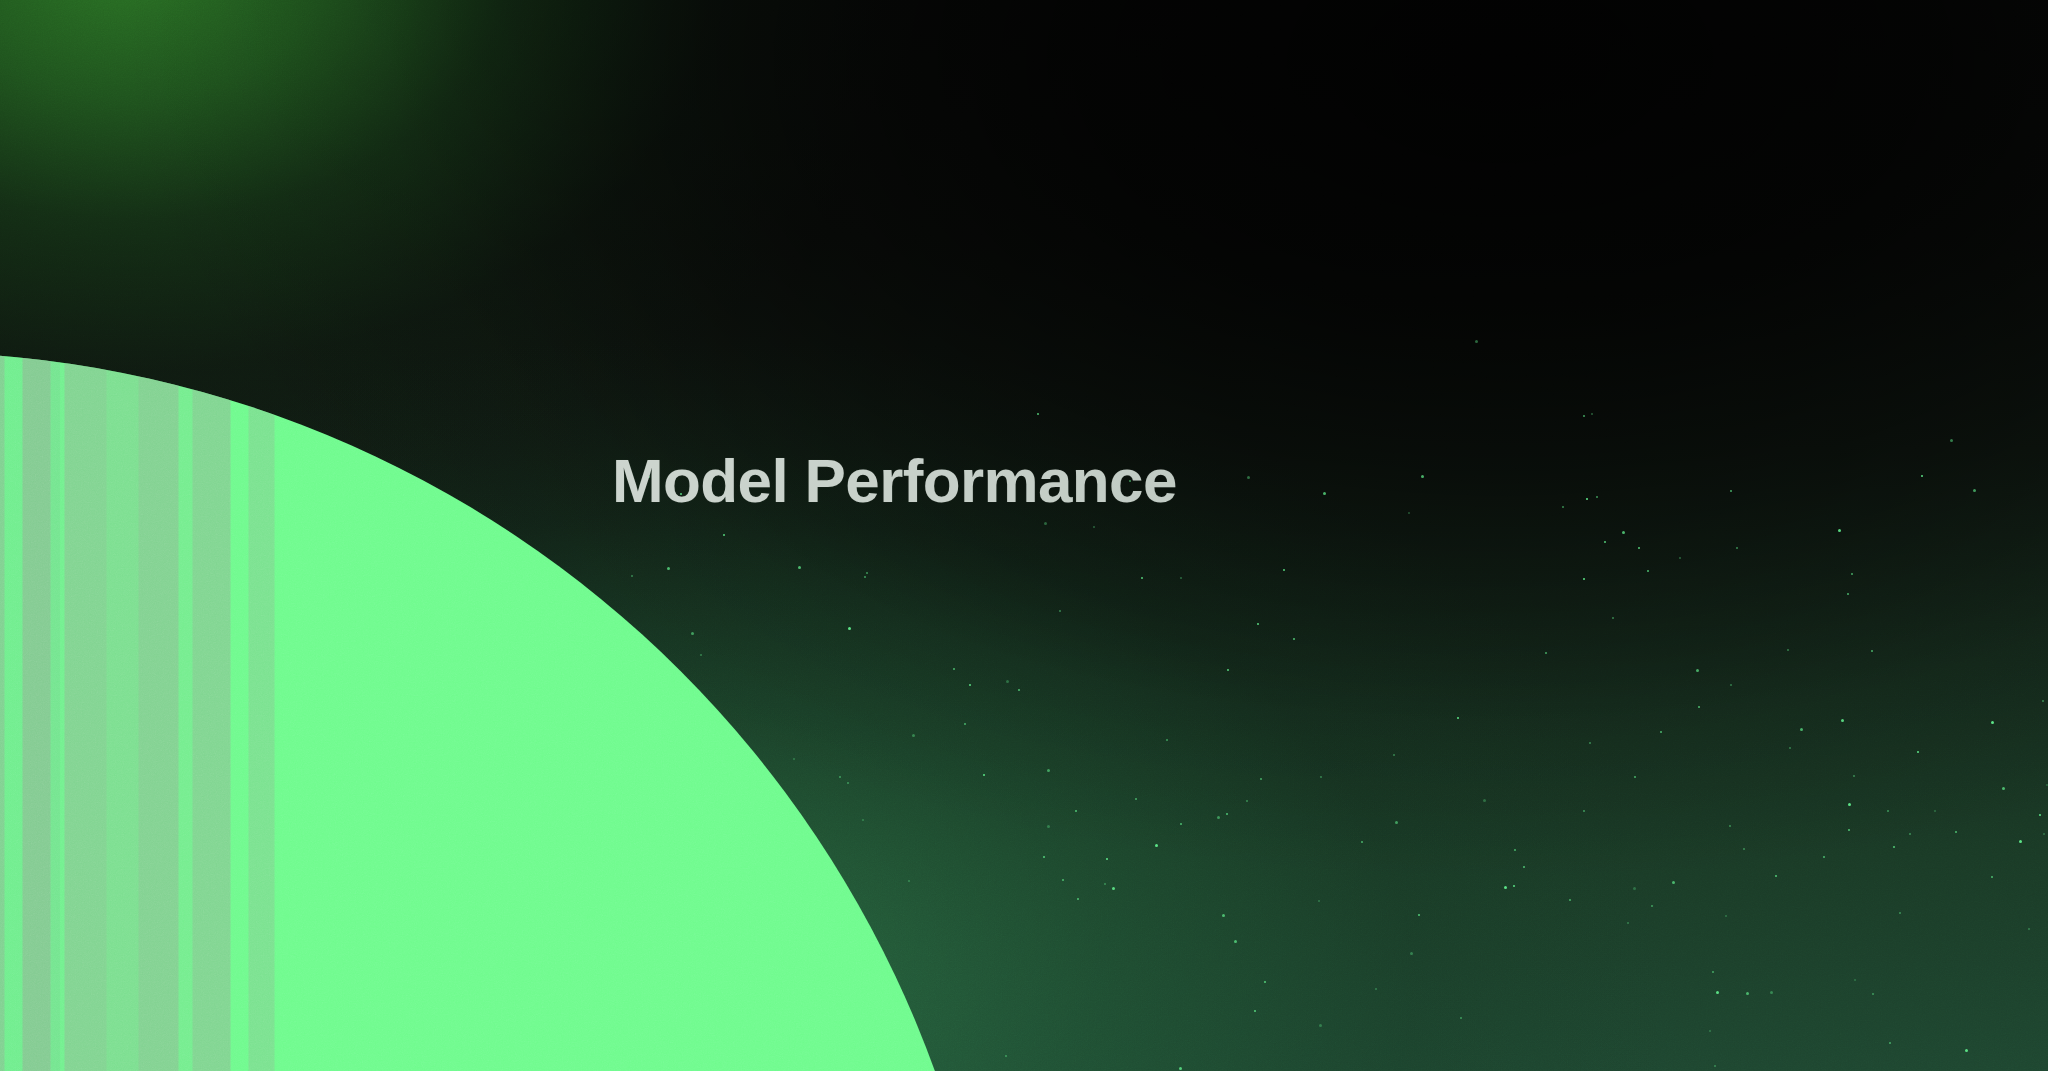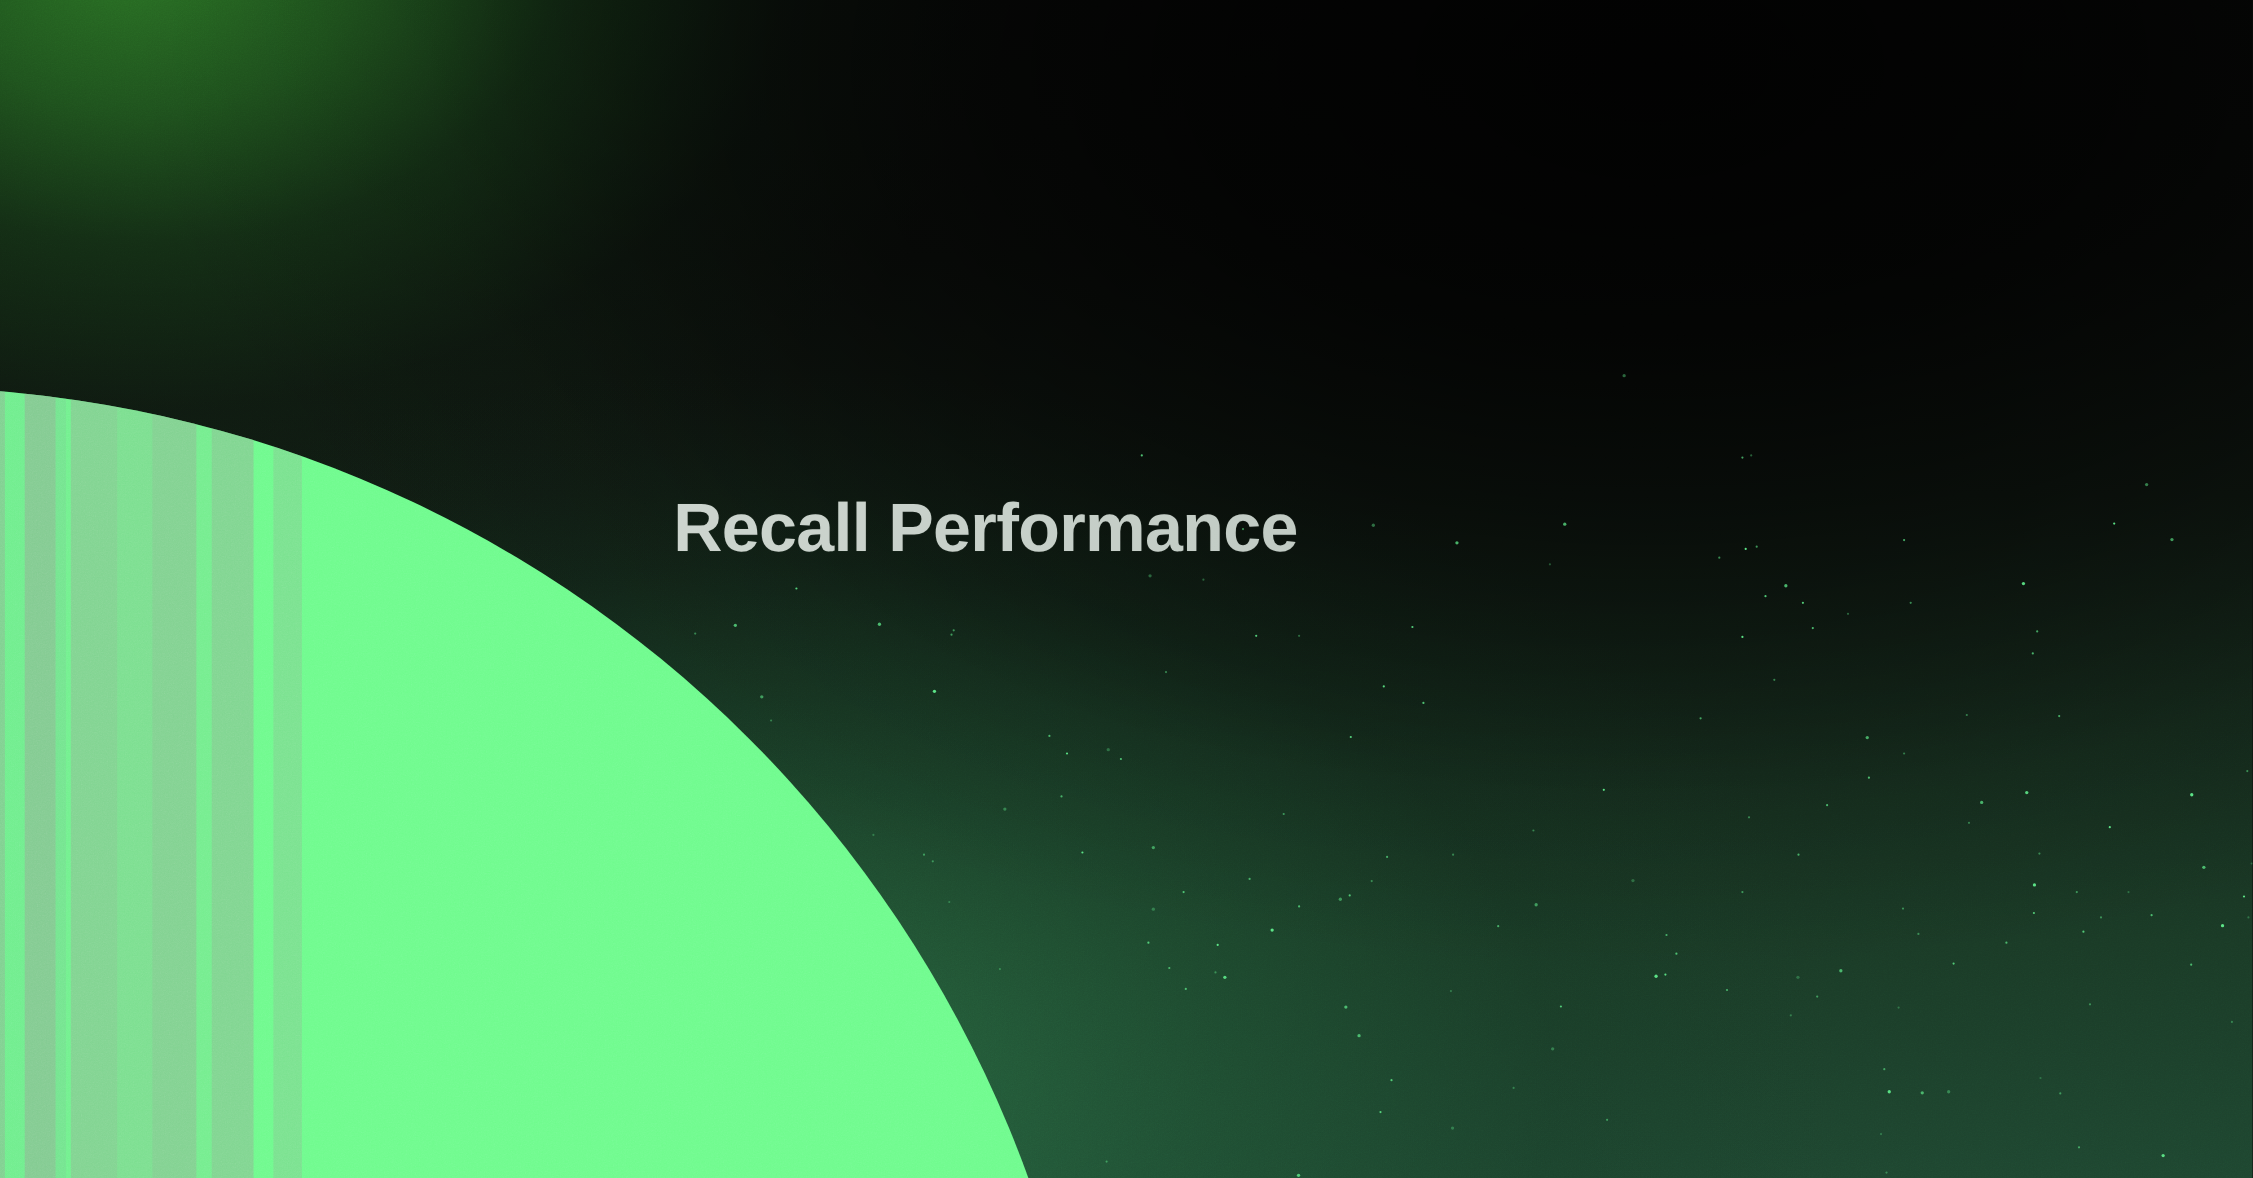--- a/index.html
+++ b/index.html
@@ -337,16 +337,16 @@
 
   <svg class="layer" id="grain" xmlns="http://www.w3.org/2000/svg" width="2048" height="1071">
     <filter id="noiseFilter">
       <feTurbulence type="fractalNoise" baseFrequency="0.85" numOctaves="3" stitchTiles="stitch"></feTurbulence>
       <feColorMatrix type="saturate" values="0"></feColorMatrix>
     </filter>
     <rect width="100%" height="100%" filter="url(#noiseFilter)" opacity="0.5"></rect>
   </svg>
 
   <div id="title-block">
-    <div class="title-line title-main">Recall Performance</div>
+    <div class="title-line title-main">Model Performance</div>
   </div>
 
 </div>
 
 </body></html>

